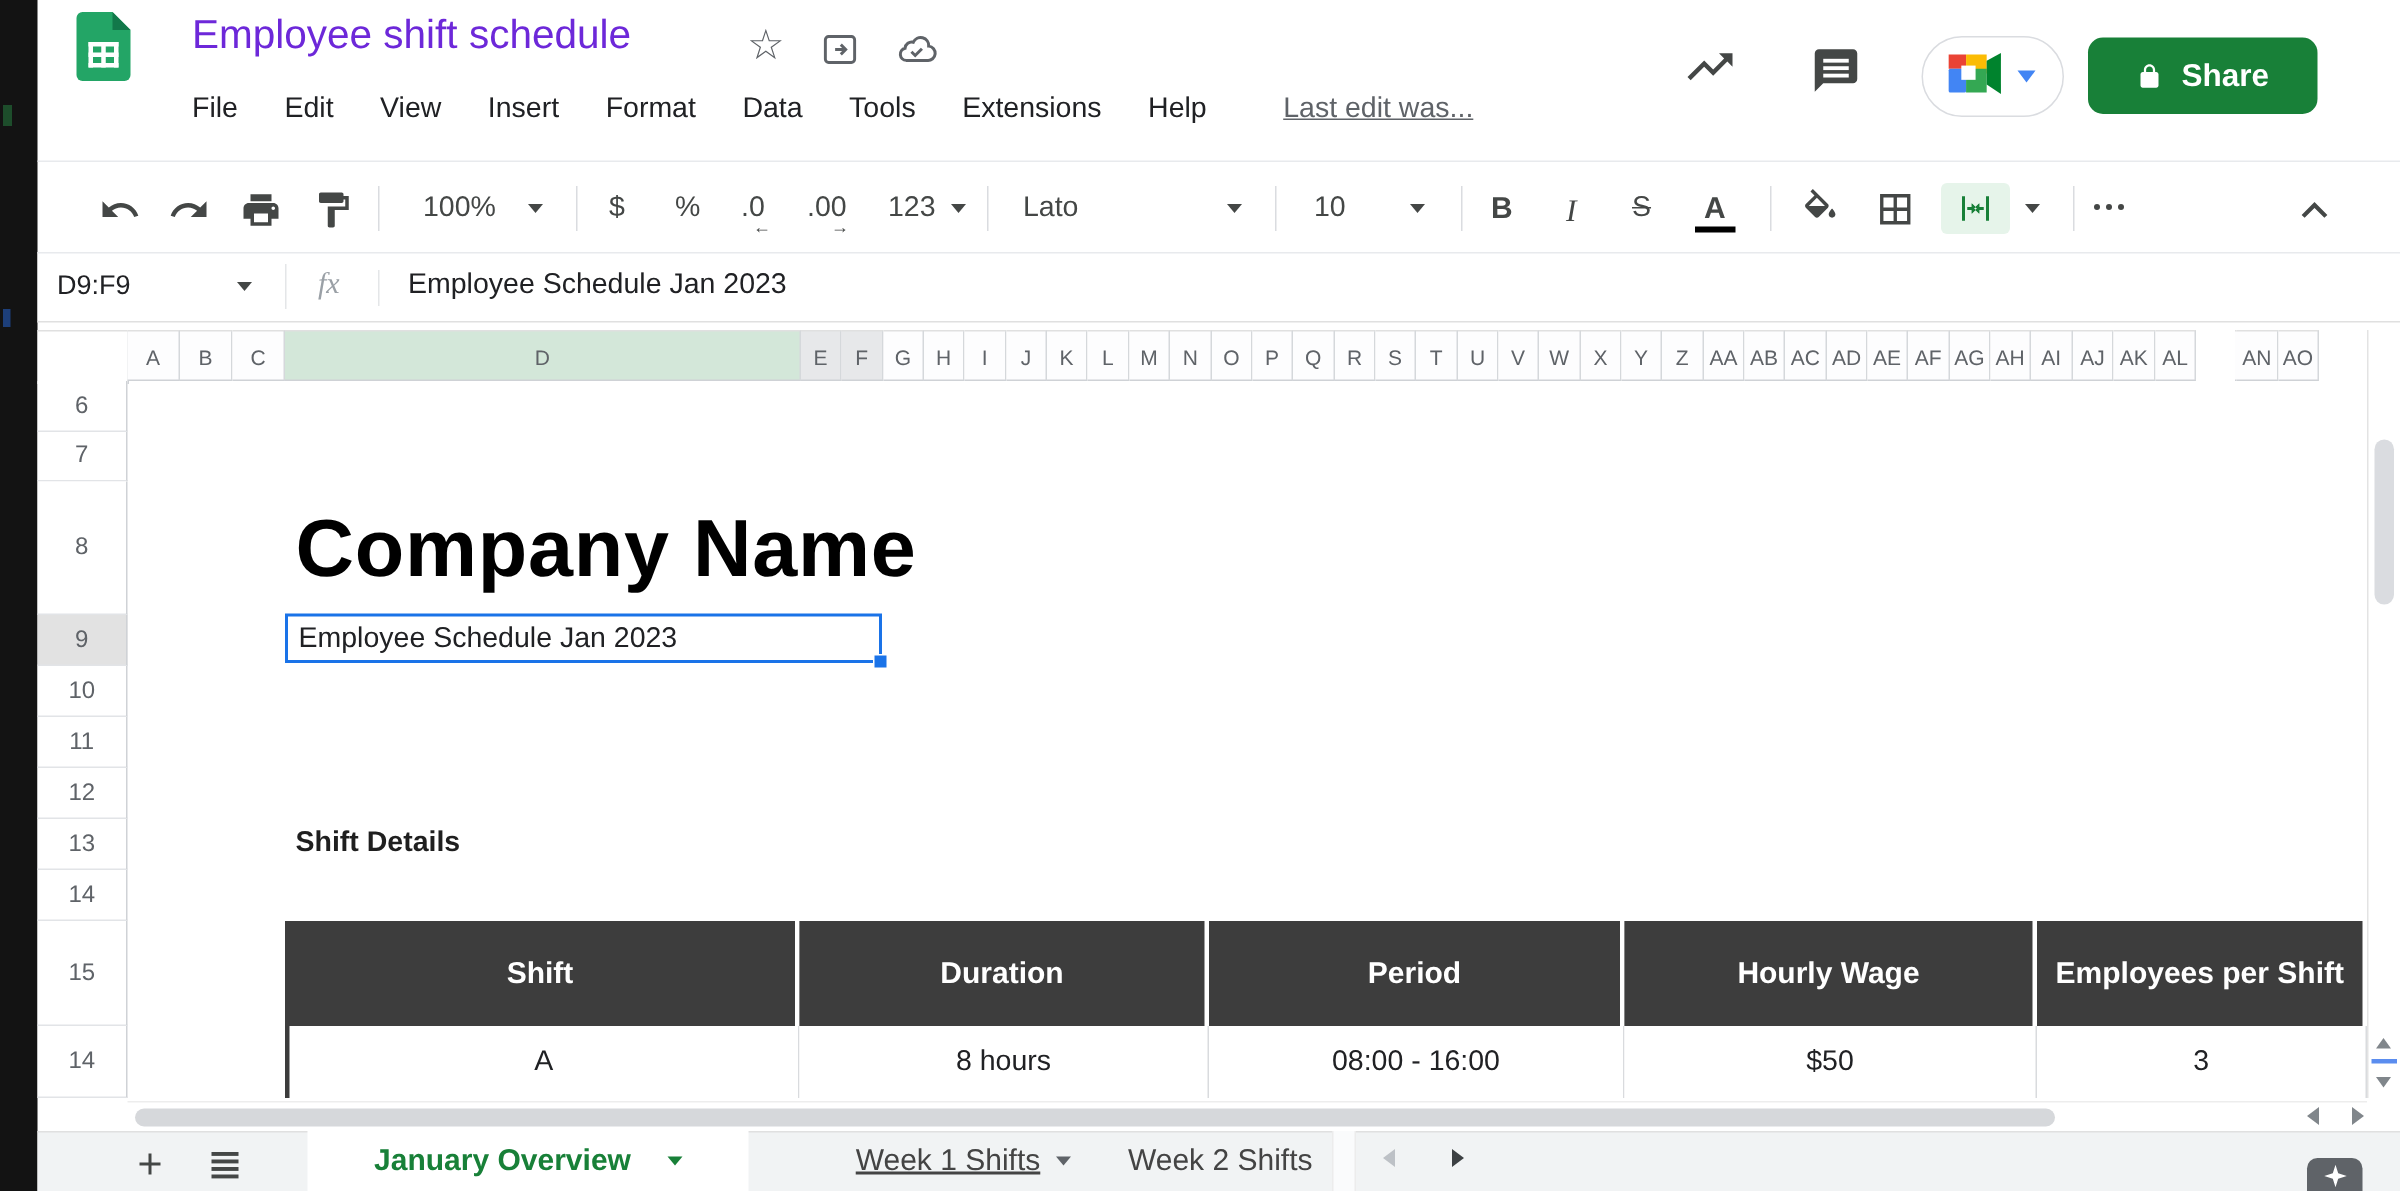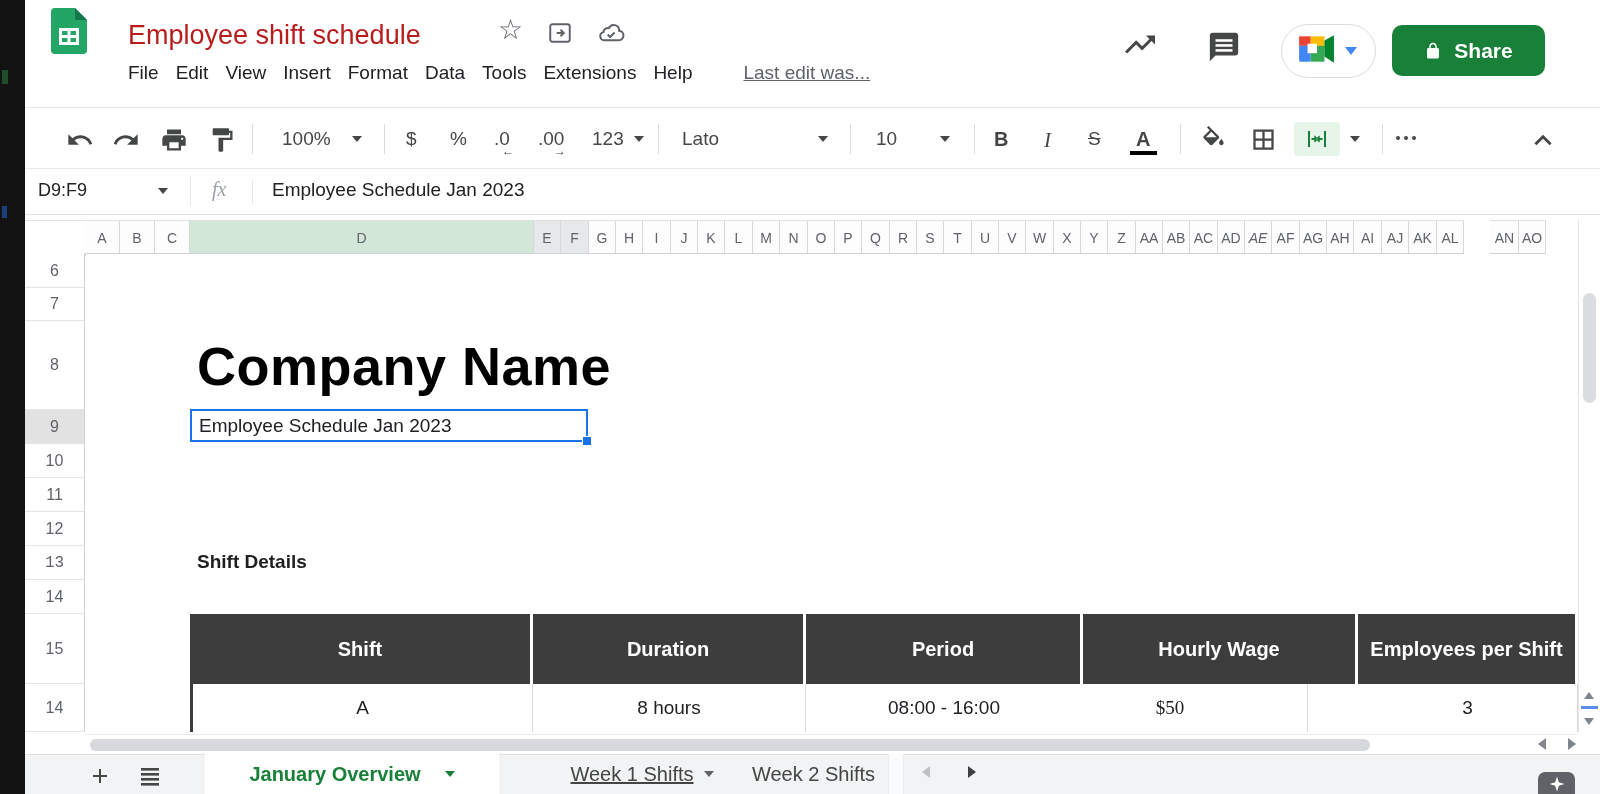--- a/index.html
+++ b/index.html
@@ -4,21 +4,21 @@
 <style>
   html,body{margin:0;padding:0}
   body{width:1600px;height:794px;position:relative;overflow:hidden;background:#fff;
        font-family:"Liberation Sans",sans-serif;color:#202124}
   .abs{position:absolute}
   
   .left-strip{left:0;top:0;width:25px;height:794px;background:#131313}
   .fleck-g{left:2px;top:70px;width:6px;height:14px;background:#1d4d2b}
   .fleck-b{left:2px;top:206px;width:5px;height:12px;background:#1d3f7a}
   
-  .doc-title{left:128px;top:20px;font-size:27px;color:#b91c1c;white-space:nowrap}
+  .doc-title{left:128px;top:8px;font-size:27px;color:#6d28d9;white-space:nowrap}
   .star-icon{left:498px;top:16px;font-size:28px;color:#5f6368;line-height:1}
   .menubar{left:128px;top:62px;display:flex;gap:31px;font-size:19px;color:#202124;align-items:center}
   .menu-item{cursor:default}
   .last-edit{margin-left:20px;color:#5f6368;text-decoration:underline;white-space:nowrap}
   .meet-pill{left:1281px;top:24px;width:93px;height:52px;border:1px solid #dadce0;border-radius:27px;background:#fff;display:flex;align-items:center}
   .share-btn{left:1392px;top:25px;width:153px;height:51px;background:#188038;border-radius:10px;display:flex;align-items:center;justify-content:center;gap:12px;color:#fff;font-size:21px;font-weight:700}
   .caret{width:0;height:0;border-left:5px solid transparent;border-right:5px solid transparent;border-top:6px solid #444746;display:inline-block}
   
   .tb-divider{top:124px;width:1px;height:30px;background:#dadce0}
   .tb-text{top:128px;font-size:19px;color:#444746;white-space:nowrap}
@@ -103,21 +103,21 @@
       <path d="M9 12 h6 M12.5 9 L15.5 12 L12.5 15"></path>
   </svg>
 </div>
 <div class="abs" style="left:596px;top:20px">
   <svg width="30" height="26" viewBox="0 0 24 20" fill="none" stroke="#5f6368" stroke-width="1.6">
     <path d="M18.5 8.2 A4.3 4.3 0 0 0 10.3 6.1 A3.6 3.6 0 0 0 5.9 9.3 A3.3 3.3 0 0 0 6.5 15.8 H17.8 A3.8 3.8 0 0 0 18.5 8.2 Z"></path>
     <path d="M9.3 11.2 l2 2 3.6-3.6"></path>
   </svg>
 </div>
 <nav class="abs menubar">
-  <span id="menu-items" style="display:flex;gap:17px">
+  <span id="menu-items" style="display:flex;gap:31px">
       <span class="menu-item">File</span>
       <span class="menu-item">Edit</span>
       <span class="menu-item">View</span>
       <span class="menu-item">Insert</span>
       <span class="menu-item">Format</span>
       <span class="menu-item">Data</span>
       <span class="menu-item">Tools</span>
       <span class="menu-item">Extensions</span>
       <span class="menu-item">Help</span>
     </span>
@@ -268,62 +268,62 @@
     <div class="colhead" style="left: 972px; width: 27px;">U</div>
     <div class="colhead" style="left: 999px; width: 27px;">V</div>
     <div class="colhead" style="left: 1026px; width: 28px;">W</div>
     <div class="colhead" style="left: 1054px; width: 27px;">X</div>
     <div class="colhead" style="left: 1081px; width: 27px;">Y</div>
     <div class="colhead" style="left: 1108px; width: 28px;">Z</div>
     <div class="colhead" style="left: 1136px; width: 27px;">AA</div>
     <div class="colhead" style="left: 1163px; width: 27px;">AB</div>
     <div class="colhead" style="left: 1190px; width: 28px;">AC</div>
     <div class="colhead" style="left: 1218px; width: 27px;">AD</div>
-    <div class="colhead" style="left: 1245px; width: 27px; font-style: italic;">AE</div>
+    <div class="colhead" style="left: 1245px; width: 27px;">AE</div>
     <div class="colhead" style="left: 1272px; width: 28px;">AF</div>
     <div class="colhead" style="left: 1300px; width: 27px;">AG</div>
     <div class="colhead" style="left: 1327px; width: 27px;">AH</div>
     <div class="colhead" style="left: 1354px; width: 28px;">AI</div>
     <div class="colhead" style="left: 1382px; width: 27px;">AJ</div>
     <div class="colhead" style="left: 1409px; width: 28px;">AK</div>
     <div class="colhead" style="left: 1437px; width: 27px;">AL</div>
     <div class="colhead" style="left: 1464px; width: 27px; margin-left: 26px;">AM</div>
     <div class="colhead" style="left: 1491px; width: 28px;">AN</div>
     <div class="colhead" style="left: 1519px; width: 27px;">AO</div>
   </div>
 <div id="rowheads">
     <div class="rowhead" style="top: 254px; height: 34px;">6</div>
     <div class="rowhead" style="top: 288px; height: 33px;">7</div>
     <div class="rowhead" style="top: 321px; height: 89px;">8</div>
     <div class="rowhead sel" style="top: 410px; height: 34px;">9</div>
     <div class="rowhead" style="top: 444px; height: 34px;">10</div>
     <div class="rowhead" style="top: 478px; height: 34px;">11</div>
     <div class="rowhead" style="top: 512px; height: 34px;">12</div>
-    <div class="rowhead" style="top: 546px; height: 34px; font-family: Liberation Mono, monospace;">13</div>
+    <div class="rowhead" style="top: 546px; height: 34px;">13</div>
     <div class="rowhead" style="top: 580px; height: 34px;">14</div>
     <div class="rowhead" style="top: 614px; height: 70px;">15</div>
     <div class="rowhead" style="top: 684px; height: 48px;">14</div>
   </div>
 
 <span class="abs company-name">Company Name</span>
 <div class="abs sel-box">
   <span>Employee Schedule Jan 2023</span>
 </div>
 <div class="abs fill-handle"></div>
 <span class="abs section-title">Shift Details</span>
 <div id="shift-table">
     <div class="thead-cell" style="left: 190px; width: 343px;">Shift</div>
     <div class="thead-cell" style="left: 533px; width: 273px;">Duration</div>
     <div class="thead-cell" style="left: 806px; width: 277px;">Period</div>
     <div class="thead-cell" style="left: 1083px; width: 275px;">Hourly Wage</div>
     <div class="thead-cell" style="left: 1358px; width: 220px;">Employees per Shift</div>
     <div class="trow-cell first" style="left: 190px; width: 343px;">A</div>
     <div class="trow-cell" style="left: 533px; width: 273px;">8 hours</div>
     <div class="trow-cell" style="left: 806px; width: 277px;">08:00 - 16:00</div>
-    <div class="trow-cell" style="left: 1033px; width: 275px; font-family: Liberation Serif, serif;">$50</div>
+    <div class="trow-cell" style="left: 1083px; width: 275px;">$50</div>
     <div class="trow-cell" style="left: 1358px; width: 220px;">3</div>
   </div>
 
 <div class="abs vtrack"></div>
 <div class="abs vthumb"></div>
 <div class="abs tri-up" style="left:1584px;top:692px"></div>
 <div class="abs blue-dash"></div>
 <div class="abs tri-dn" style="left:1584px;top:718px"></div>
 <div class="abs htrack"></div>
 <div class="abs hthumb"></div>

